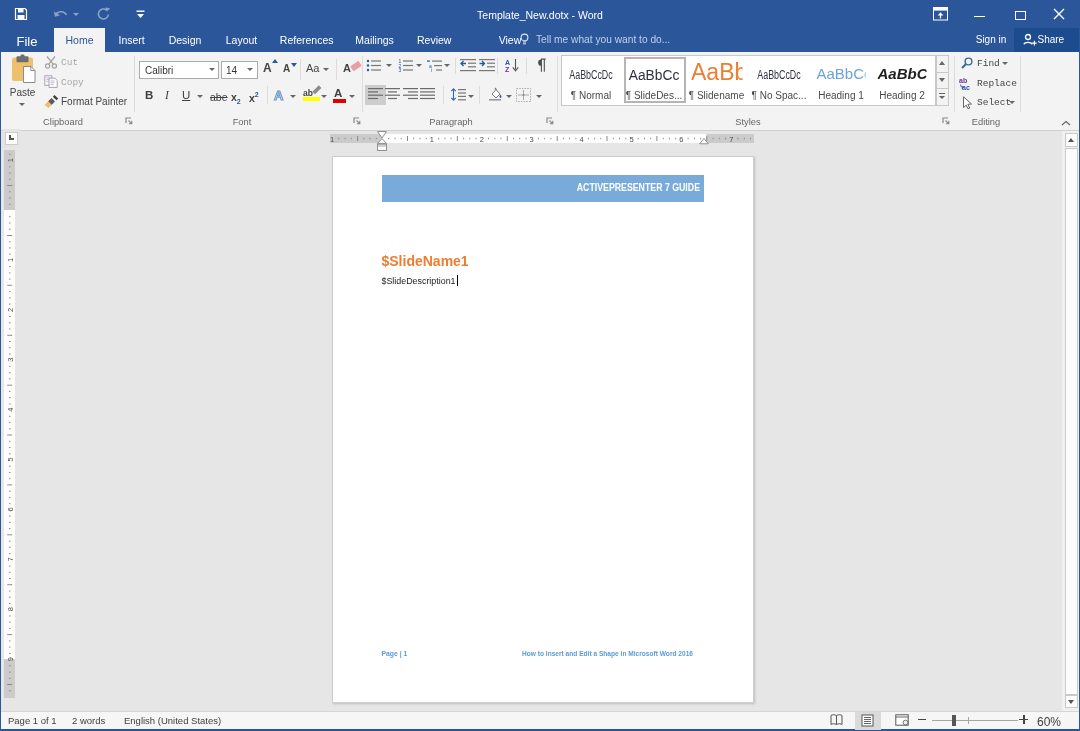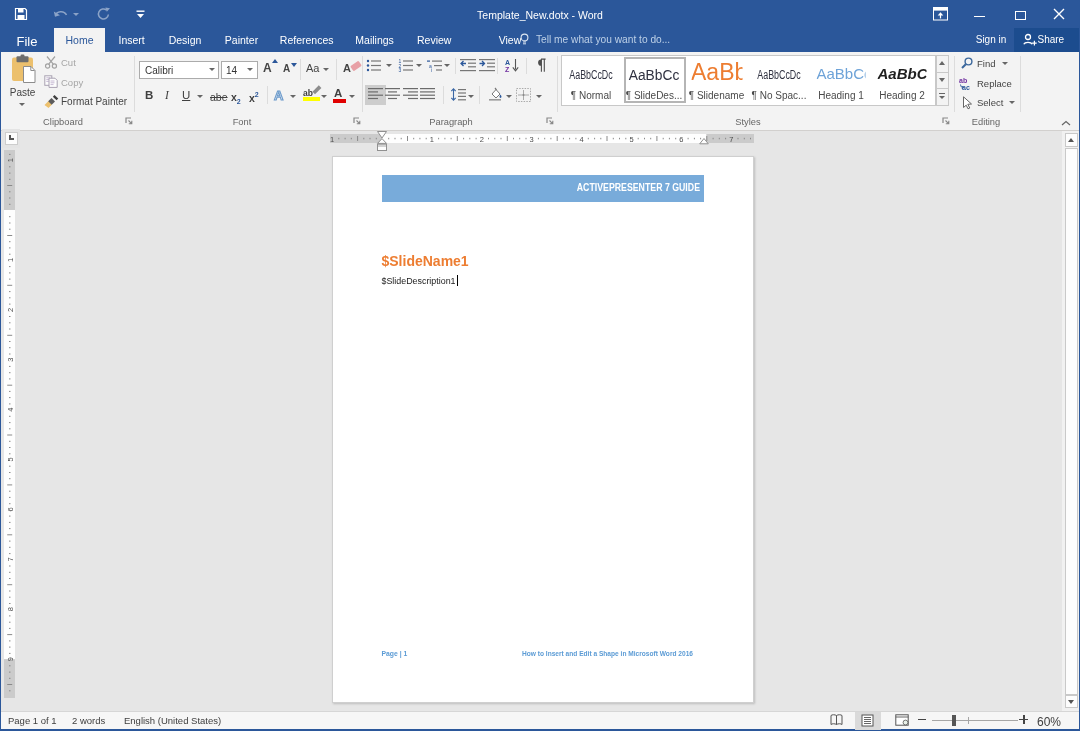--- a/index.html
+++ b/index.html
@@ -1,21 +1,21 @@
 <!DOCTYPE html>
 <html><head><meta charset="utf-8">
 <style>
 * { margin:0; padding:0; box-sizing:border-box; }
 html,body { width:1080px; height:731px; overflow:hidden; }
 body { font-family:"Liberation Sans", sans-serif; position:relative; background:#e6e6e6; }
 .abs { position:absolute; }
 .tt { color:#fff; font-size:9.5px; }
 svg { display:block; overflow:visible; }
 .glabel { position:absolute; font-size:9.3px; color:#666; transform:translateX(-50%); white-space:nowrap; }
-.rtext { font-size:9.5px; color:#444; white-space:nowrap; }
+.rtext { font-size:9.5px; color:#444; white-space:nowrap;font-family:Liberation Mono, monospace; }
 .gray { color:#a6a6a6; }
 .divider { position:absolute; width:1px; top:56px; height:56px; background:#dcdcdc; }
 .dd { display:inline-block; width:0; height:0; border-left:3px solid transparent; border-right:3px solid transparent; border-top:3.5px solid #666; vertical-align:middle; }
 div.dd { display:block; }
 .combo { position:absolute; background:#fff; border:1px solid #ababab; font-size:10px; color:#333; }
 </style></head>
 <body>
 <div class="abs" style="left:0;top:0;width:1080px;height:28px;background:#2b579a"></div>
 <svg class="abs" style="left:14px;top:7px" width="14" height="14" viewBox="0 0 14 14">
 <path d="M1.5 1.5 h9.5 l1.5 1.5 v9.5 h-11 z" fill="none" stroke="#fff" stroke-width="1.2"></path>
@@ -46,21 +46,21 @@
 <div class="abs" style="left:1015px;top:10.5px;width:10.5px;height:9px;border:1.2px solid #fff"></div>
 <svg class="abs" style="left:1053px;top:8px" width="12" height="12" viewBox="0 0 12 12">
 <path d="M1 1 L11 11 M11 1 L1 11" stroke="#fff" stroke-width="1.4"></path>
 </svg>
 <div class="abs" style="left:0;top:28px;width:1080px;height:24px;background:#2b579a"></div>
 <div class="abs" style="left:54px;top:28px;width:51px;height:24px;background:#f3f3f3"></div>
 <div class="abs" style="left:27px;top:34px;transform:translateX(-50%);font-size:13px;color:#fff">File</div>
 <div class="abs" style="left:79.5px;top:34px;transform:translateX(-50%);font-size:10.5px;color:#2b579a">Home</div>
 <div class="abs" style="left:131.6px;top:34px;transform:translateX(-50%);font-size:10.5px;color:#fff">Insert</div>
 <div class="abs" style="left:185px;top:34px;transform:translateX(-50%);font-size:10.5px;color:#fff">Design</div>
-<div class="abs" style="left:241.5px;top:34px;transform:translateX(-50%);font-size:10.5px;color:#fff">Painter</div>
+<div class="abs" style="left:241.5px;top:34px;transform:translateX(-50%);font-size:10.5px;color:#fff">Layout</div>
 <div class="abs" style="left:306.7px;top:34px;transform:translateX(-50%);font-size:10.5px;color:#fff">References</div>
 <div class="abs" style="left:374.6px;top:34px;transform:translateX(-50%);font-size:10.5px;color:#fff">Mailings</div>
 <div class="abs" style="left:434.2px;top:34px;transform:translateX(-50%);font-size:10.5px;color:#fff">Review</div>
 <div class="abs" style="left:510px;top:34px;transform:translateX(-50%);font-size:10.5px;color:#fff">View</div>
 <svg class="abs" style="left:519px;top:33px" width="11" height="13" viewBox="0 0 11 13">
 <circle cx="5.5" cy="4.5" r="3.4" fill="none" stroke="#dce6f2" stroke-width="1.1"></circle>
 <path d="M4 9 h3 M4 10.8 h3" stroke="#dce6f2" stroke-width="1"></path>
 </svg>
 <div class="abs" style="left:536px;top:34px;font-size:10.2px;color:#bdd0e7">Tell me what you want to do...</div>
 <div class="abs" style="left:991px;top:34px;transform:translateX(-50%);font-size:10px;color:#fff">Sign in</div>

